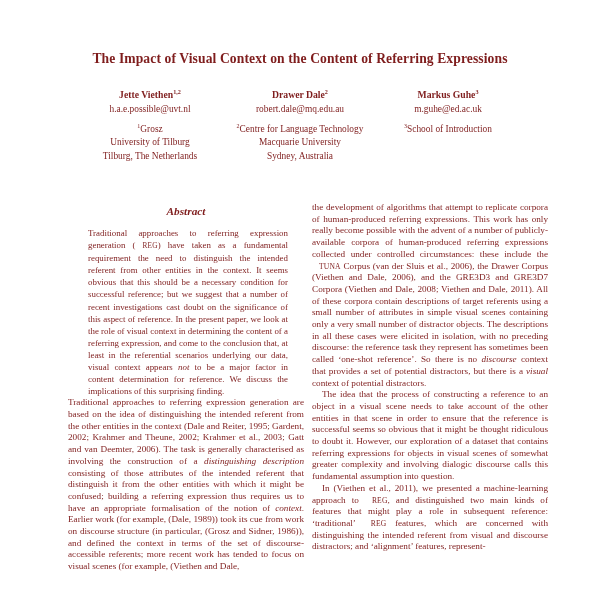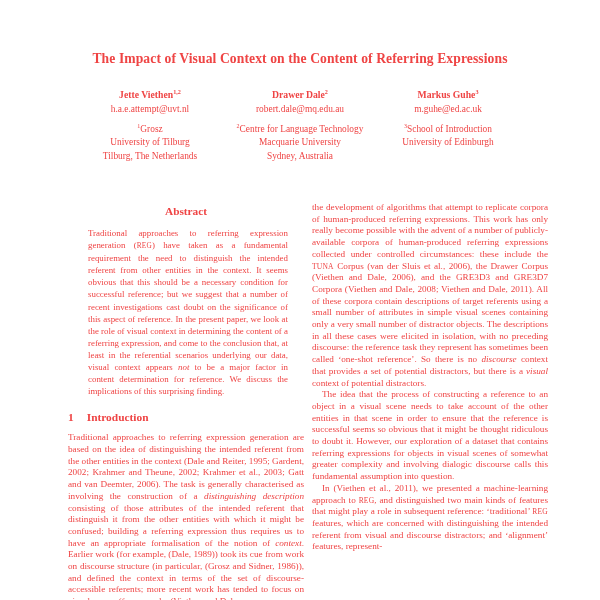--- a/index.html
+++ b/index.html
@@ -2,21 +2,21 @@
 <html lang="en"><head>
 <meta charset="utf-8">
 <style>
   html, body { margin: 0; padding: 0; }
   body { width: 600px; height: 600px; background: #ffffff; }
   .page {
     position: relative;
     width: 600px;
     height: 600px;
     background: #ffffff;
-    color: #ef4444;
+    color: #7f1d1d;
     font-family: "Liberation Serif", "DejaVu Serif", serif;
     overflow: hidden;
   }
   .title {
     position: absolute;
     left: 0; right: 0; top: 51px;
     margin: 0;
     text-align: center;
     font-size: 13.6px;
     font-weight: bold;
@@ -51,20 +51,21 @@
     bottom: 0;
     overflow: hidden;
   }
   .col-left  { left: 68px;  width: 236px; }
   .col-right { left: 312px; width: 236px; }
   .abstract-heading {
     text-align: center;
     font-weight: bold;
     font-size: 11.3px;
     margin: 3px 0 10px 0;
+    font-style: italic;
   }
   .abstract-body {
     margin: 0;
     padding: 0 16px 0 20px;
     text-align: justify;
     font-size: 8.9px;
     line-height: 12.1px;
   }
   .section-heading {
     margin: 14px 0 9px 0;
@@ -73,32 +74,32 @@
   }
   .sec-num { margin-right: 13px; }
   .body-par {
     margin: 0;
     text-align: justify;
     font-size: 9.2px;
     line-height: 11.7px;
   }
   .body-par.indent { text-indent: 10px; }
   .it { font-style: italic; }
-  .sc { font-size: 82%; letter-spacing: 0.2px; }
+  .sc { font-size: 82%; letter-spacing: 0.2px; margin-left: 7px; }
 </style>
 </head>
 <body>
 
 <div class="page">
 
   <h1 class="title">The Impact of Visual Context on the Content of Referring Expressions</h1>
 
   <div class="author-block a0">
     <div class="author-name"><span>Jette Viethen</span><sup>1,2</sup></div>
-    <div class="author-email">h.a.e.attempt@uvt.nl</div>
+    <div class="author-email">h.a.e.possible@uvt.nl</div>
   </div>
   <div class="author-block a1">
     <div class="author-name"><span>Drawer Dale</span><sup>2</sup></div>
     <div class="author-email">robert.dale@mq.edu.au</div>
   </div>
   <div class="author-block a2">
     <div class="author-name"><span>Markus Guhe</span><sup>3</sup></div>
     <div class="author-email">m.guhe@ed.ac.uk</div>
   </div>
 
@@ -107,27 +108,25 @@
     <div>University of Tilburg</div>
     <div>Tilburg, The Netherlands</div>
   </div>
   <div class="affil-block a1">
     <div><sup>2</sup><span>Centre for Language Technology</span></div>
     <div>Macquarie University</div>
     <div>Sydney, Australia</div>
   </div>
   <div class="affil-block a2">
     <div><sup>3</sup><span>School of Introduction</span></div>
-    <div>University of Edinburgh</div>
   </div>
 
   <div class="col col-left">
     <div class="abstract-heading">Abstract</div>
     <p class="abstract-body"><span>Traditional approaches to referring expression generation (</span><span class="sc">REG</span><span>) have taken as a fundamental requirement the need to distinguish the intended referent from other entities in the context. It seems obvious that this should be a necessary condition for successful reference; but we suggest that a number of recent investigations cast doubt on the significance of this aspect of reference. In the present paper, we look at the role of visual context in determining the content of a referring expression, and come to the conclusion that, at least in the referential scenarios underlying our data, visual context appears </span><span class="it">not</span><span> to be a major factor in content determination for reference. We discuss the implications of this surprising finding.</span></p>
-    <div class="section-heading"><span class="sec-num">1</span><span class="sec-title">Introduction</span></div>
     <p class="body-par"><span>Traditional approaches to referring expression generation are based on the idea of distinguishing the intended referent from the other entities in the context (Dale and Reiter, 1995; Gardent, 2002; Krahmer and Theune, 2002; Krahmer et al., 2003; Gatt and van Deemter, 2006). The task is generally characterised as involving the construction of a </span><span class="it">distinguishing description</span><span> consisting of those attributes of the intended referent that distinguish it from the other entities with which it might be confused; building a referring expression thus requires us to have an appropriate formalisation of the notion of </span><span class="it">context</span><span>. Earlier work (for example, (Dale, 1989)) took its cue from work on discourse structure (in particular, (Grosz and Sidner, 1986)), and defined the context in terms of the set of discourse-accessible referents; more recent work has tended to focus on visual scenes (for example, (Viethen and Dale,</span></p>
   </div>
 
   <div class="col col-right">
     <p class="body-par"><span>the development of algorithms that attempt to replicate corpora of human-produced referring expressions. This work has only really become possible with the advent of a number of publicly-available corpora of human-produced referring expressions collected under controlled circumstances: these include the </span><span class="sc">TUNA</span><span> Corpus (van der Sluis et al., 2006), the Drawer Corpus (Viethen and Dale, 2006), and the GRE3D3 and GRE3D7 Corpora (Viethen and Dale, 2008; Viethen and Dale, 2011). All of these corpora contain descriptions of target referents using a small number of attributes in simple visual scenes containing only a very small number of distractor objects. The descriptions in all these cases were elicited in isolation, with no preceding discourse: the reference task they represent has sometimes been called ‘one-shot reference’. So there is no </span><span class="it">discourse</span><span> context that provides a set of potential distractors, but there is a </span><span class="it">visual</span><span> context of potential distractors.</span></p>
     <p class="body-par indent">The idea that the process of constructing a reference to an object in a visual scene needs to take account of the other entities in that scene in order to ensure that the reference is successful seems so obvious that it might be thought ridiculous to doubt it. However, our exploration of a dataset that contains referring expressions for objects in visual scenes of somewhat greater complexity and involving dialogic discourse calls this fundamental assumption into question.</p>
     <p class="body-par indent"><span>In (Viethen et al., 2011), we presented a machine-learning approach to </span><span class="sc">REG</span><span>, and distinguished two main kinds of features that might play a role in subsequent reference: ‘traditional’ </span><span class="sc">REG</span><span> features, which are concerned with distinguishing the intended referent from visual and discourse distractors; and ‘alignment’ features, represent-</span></p>
   </div>
 
 </div>

